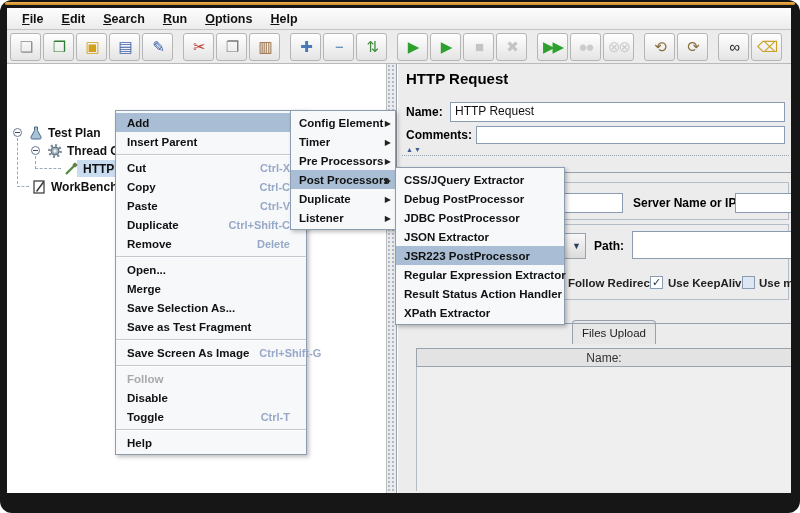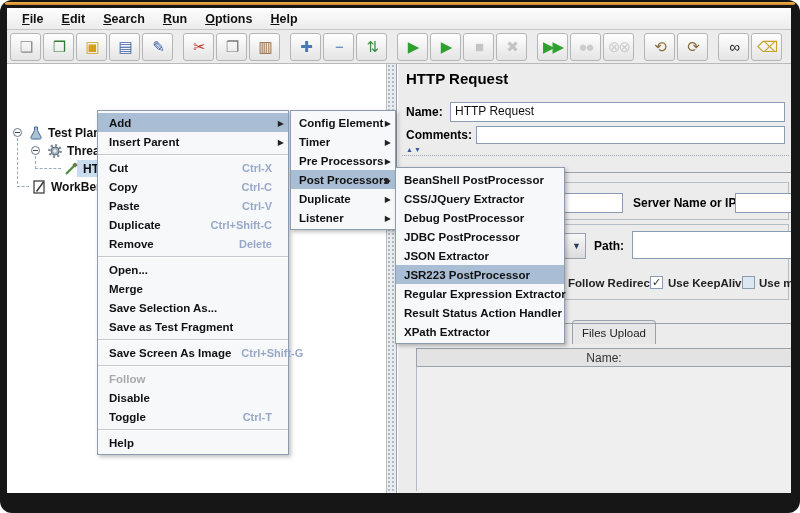--- a/index.html
+++ b/index.html
@@ -290,21 +290,21 @@
 
         <div class="tab off" style="left:174px;top:236px;width:84px;height:24px;">Files Upload</div>
         <div class="ed-abs" style="left:18px;top:259px;right:0;height:0;border-top:1px solid #98a2ae;"></div>
         <div class="ed-abs thead" style="left:18px;top:284px;right:0;height:19px;">
           <span>Name:</span>
         </div>
         <div class="ed-abs tbody" style="left:18px;top:303px;right:0;bottom:2px;"></div>
       </div>
     </div>
 
-    <div class="popup" style="left:90px;top:102px;width:192px;z-index:30;">
+    <div class="popup" style="left:108px;top:102px;width:192px;z-index:30;">
 
         <div class="menu-row active arrow">
           <span class="ml">Add</span>
           <span class="ms"></span>
         </div>
 
         <div class="menu-row arrow">
           <span class="ml">Insert Parent</span>
           <span class="ms"></span>
         </div>
@@ -428,23 +428,20 @@
           <span class="ml">Duplicate</span>
         </div>
 
         <div class="menu-row arrow" style="padding-left:8px;">
           <span class="ml">Listener</span>
         </div>
       </div>
 
     <div class="popup" style="left:388px;top:159px;width:170px;z-index:32;">
 
-        <div class="menu-row" style="padding-left:8px;padding-right:6px;">
-          <span class="ml">BeanShell PostProcessor</span>
-        </div>
 
         <div class="menu-row" style="padding-left:8px;padding-right:6px;">
           <span class="ml">CSS/JQuery Extractor</span>
         </div>
 
         <div class="menu-row" style="padding-left:8px;padding-right:6px;">
           <span class="ml">Debug PostProcessor</span>
         </div>
 
         <div class="menu-row" style="padding-left:8px;padding-right:6px;">

